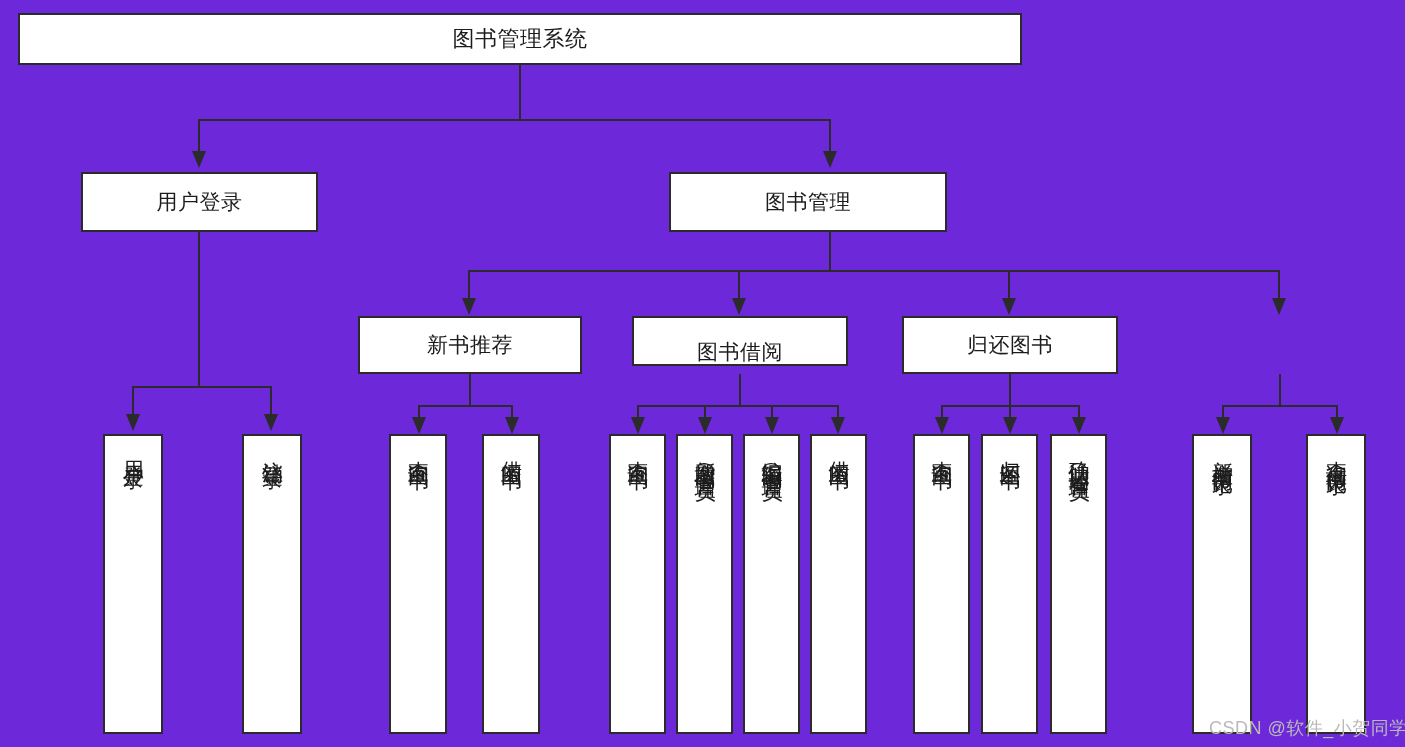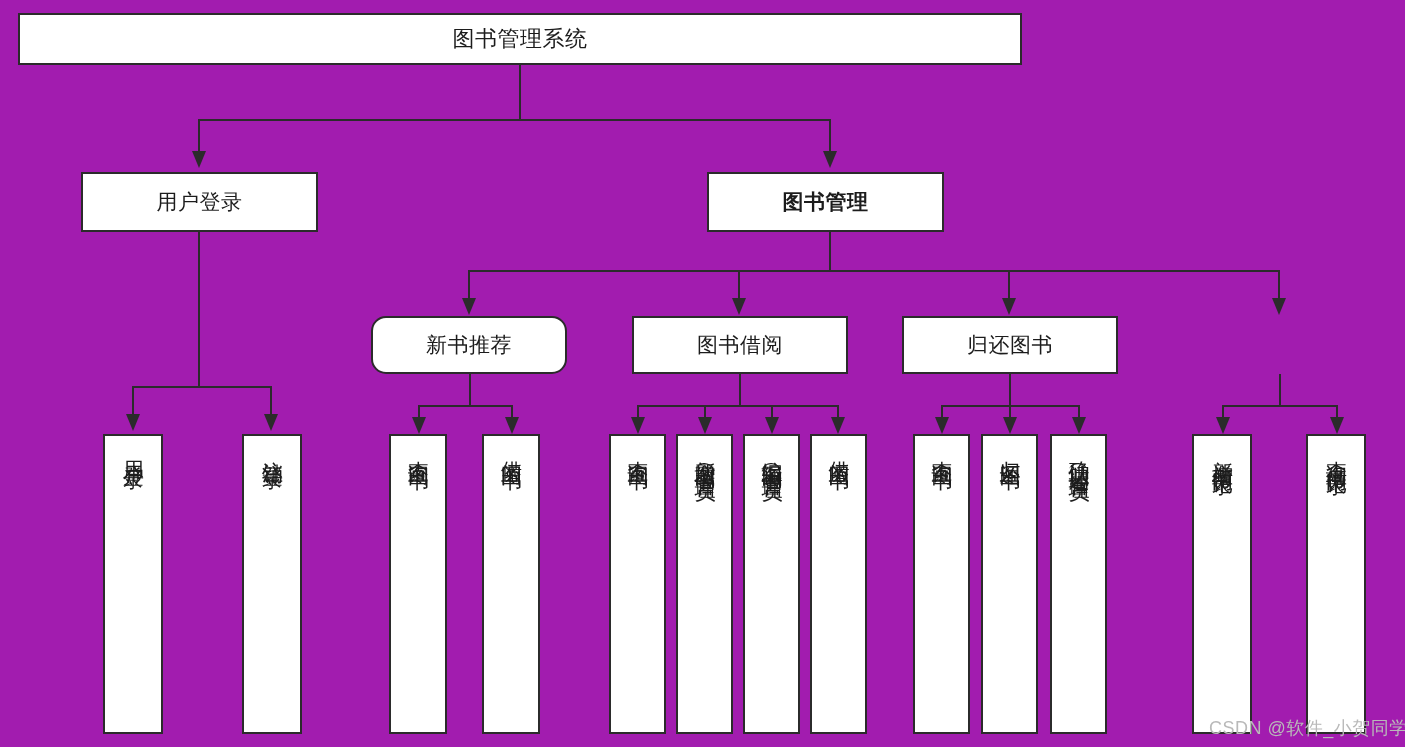--- a/index.html
+++ b/index.html
@@ -7,21 +7,21 @@
     padding: 0;
     background: #ffffff;
   }
   body {
     font-family: "Liberation Sans", "DejaVu Sans", sans-serif;
   }
   #canvas {
     position: relative;
     width: 1405px;
     height: 747px;
-    background: #a21caf;
+    background: #6d28d9;
     overflow: hidden;
   }
 
   
   .node {
     position: absolute;
     box-sizing: border-box;
     background: #ffffff;
     border: 2px solid #2b2b2b;
     display: flex;
@@ -98,21 +98,21 @@
   <div class="seg v" style="left:198px; top:119px; width:2px; height:34px;"></div>
   <div class="arrow" style="left:192px; top:151px;"></div>
 
   <div class="seg v" style="left:829px; top:119px; width:2px; height:34px;"></div>
   <div class="arrow" style="left:823px; top:151px;"></div>
 
   <div class="node level2" style="left:81px; top:172px; width:237px; height:60px;">
     <span class="label">用户登录</span>
   </div>
 
-  <div class="node level2" style="left:707px; top:172px; width:237px; height:60px;font-weight:bold;">
+  <div class="node level2" style="left:669px; top:172px; width:278px; height:60px;">
     <span class="label">图书管理</span>
   </div>
 
   <div class="seg v" style="left:198px; top:232px; width:2px; height:155px;"></div>
   <div class="seg h" style="left:132px; top:386px; width:140px; height:2px;"></div>
   <div class="seg v" style="left:132px; top:386px; width:2px; height:30px;"></div>
   <div class="arrow" style="left:126px; top:414px;"></div>
   <div class="seg v" style="left:270px; top:386px; width:2px; height:30px;"></div>
   <div class="arrow" style="left:264px; top:414px;"></div>
 
@@ -124,24 +124,24 @@
 
   <div class="seg v" style="left:738px; top:270px; width:2px; height:30px;"></div>
   <div class="arrow" style="left:732px; top:298px;"></div>
 
   <div class="seg v" style="left:1008px; top:270px; width:2px; height:30px;"></div>
   <div class="arrow" style="left:1002px; top:298px;"></div>
 
   <div class="seg v" style="left:1278px; top:270px; width:2px; height:30px;"></div>
   <div class="arrow" style="left:1272px; top:298px;"></div>
 
-  <div class="node level3" style="left:371px; top:316px; width:196px; height:58px;border-radius:15px;">
+  <div class="node level3" style="left:358px; top:316px; width:224px; height:58px;">
     <span class="label">新书推荐</span>
   </div>
-  <div class="node level3" style="left:632px; top:316px; width:216px; height:58px;">
+  <div class="node level3" style="left:632px; top:316px; width:216px; height:50px;align-items:flex-end;">
     <span class="label">图书借阅</span>
   </div>
   <div class="node level3" style="left:902px; top:316px; width:216px; height:58px;">
     <span class="label">归还图书</span>
   </div>
 
   <div class="seg v" style="left:469px; top:374px; width:2px; height:32px;"></div>
   <div class="seg h" style="left:418px; top:405px; width:95px; height:2px;"></div>
   <div class="seg v" style="left:418px; top:405px; width:2px; height:22px;"></div>
   <div class="arrow" style="left:412px; top:417px;"></div>

